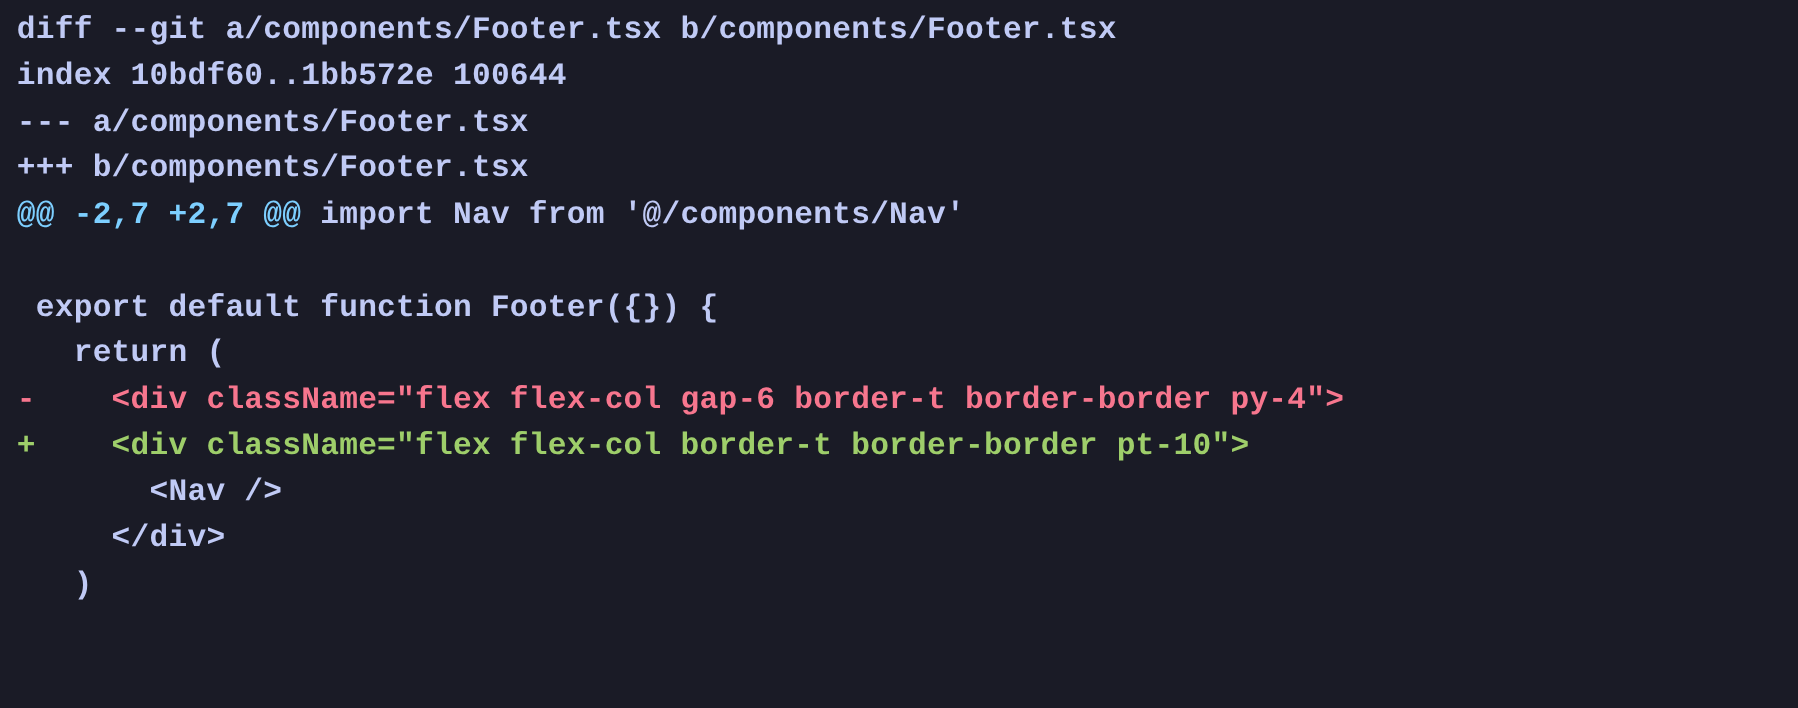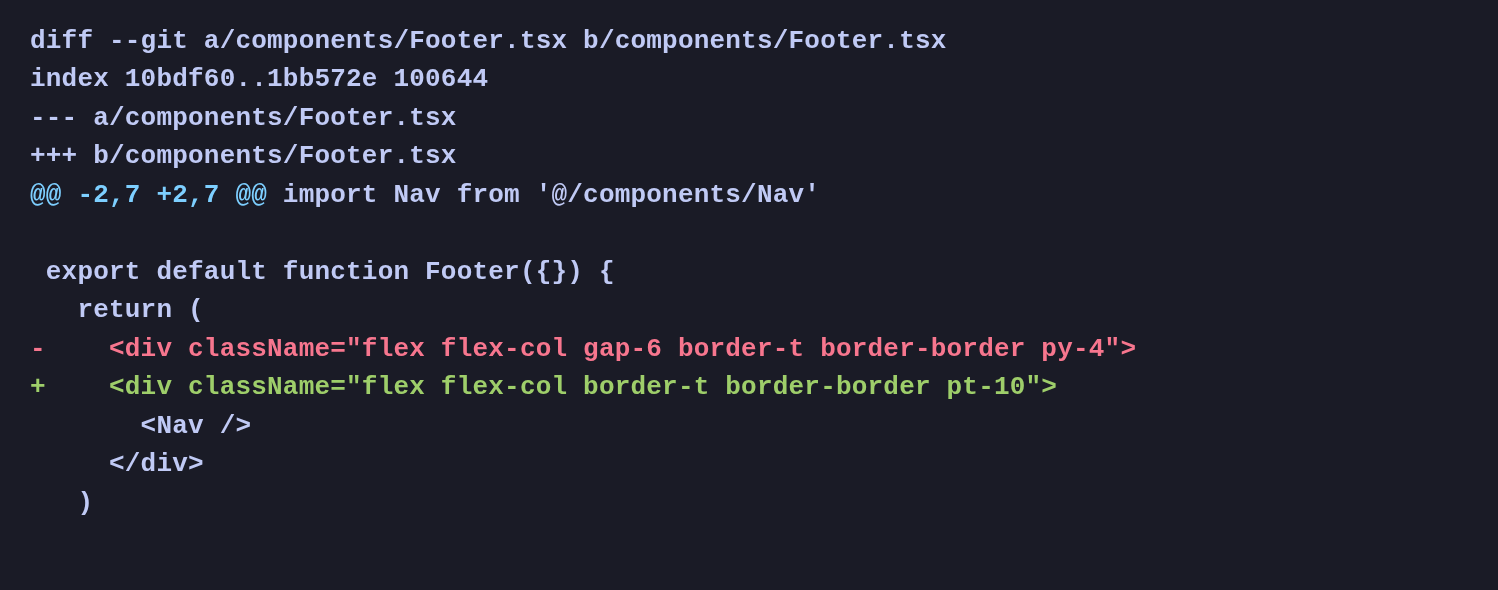--- a/index.html
+++ b/index.html
@@ -4,21 +4,21 @@
 <style>
   html, body {
     margin: 0;
     padding: 0;
     background: #1a1b26;
     width: 1498px;
     height: 590px;
     overflow: hidden;
   }
   pre.diff {
-    margin: 16px;
+    margin: 0;
     padding: 6px 14px 0 14px;
     font-family: "SF Mono", "Menlo", "Consolas", "Liberation Mono", monospace;
     font-size: 26px;
     line-height: 1.48;
     font-weight: 700;
     letter-spacing: 0.2px;
     color: #c0caf5;
     white-space: pre;
   }
   .hdr   { color: #c0caf5; font-weight: 800; }

